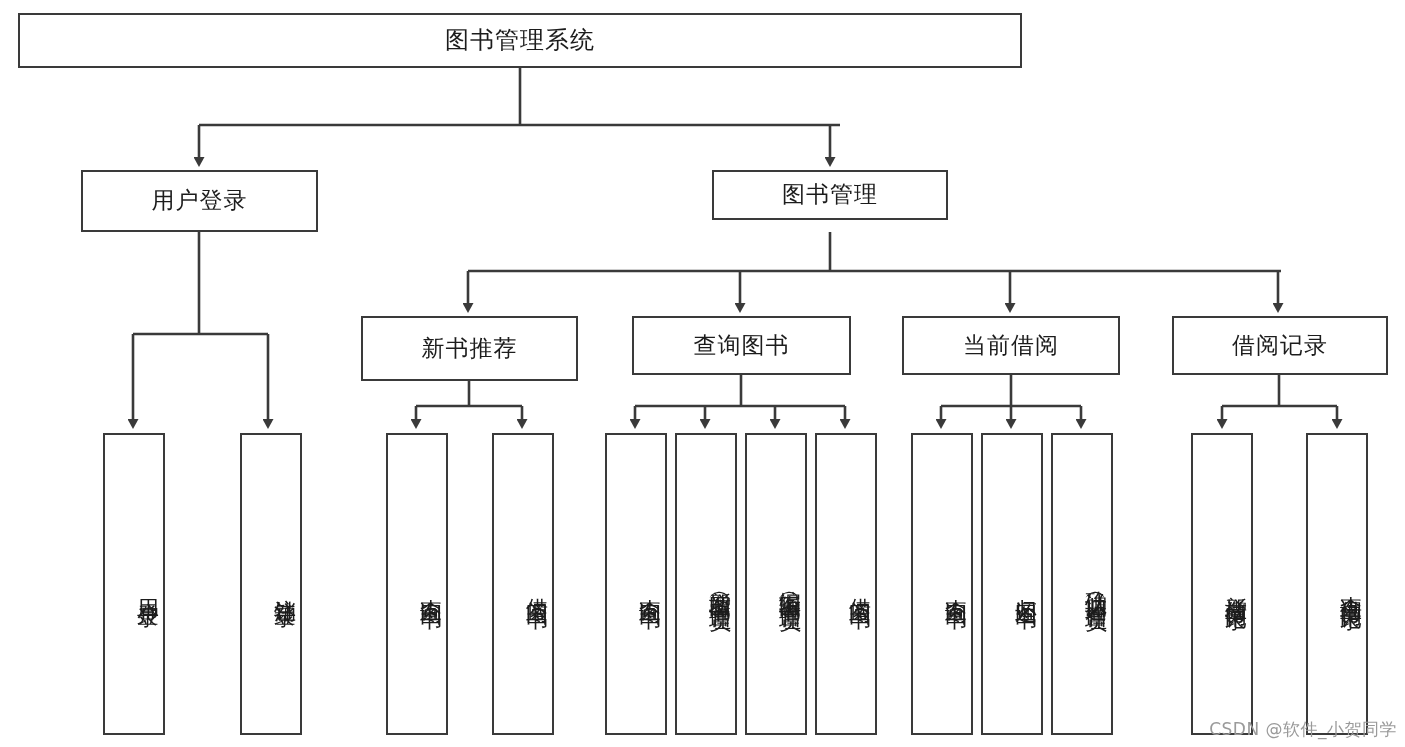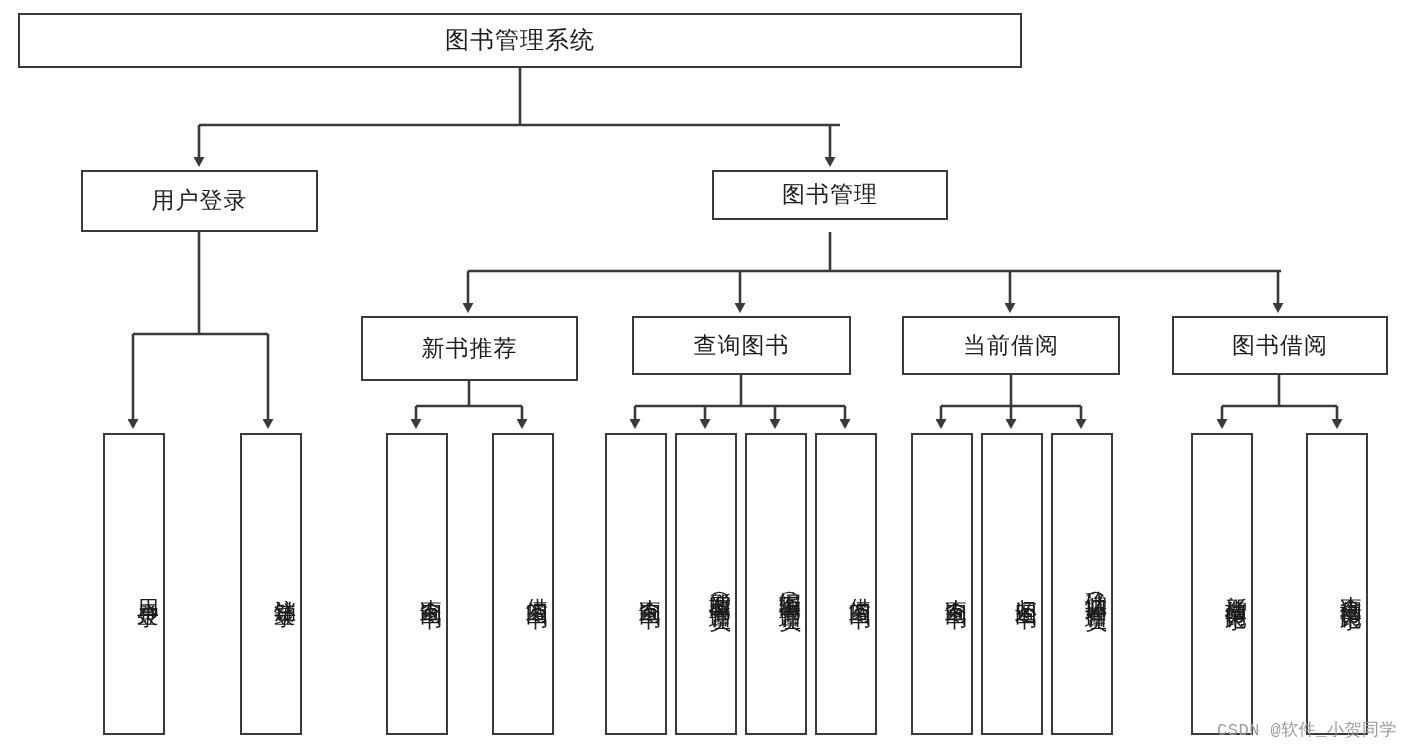--- a/index.html
+++ b/index.html
@@ -63,21 +63,20 @@
     white-space: nowrap;
   }
   .watermark {
     position: absolute;
     right: 8px;
     bottom: 6px;
     font-size: 17px;
     color: #9a9a9a;
     letter-spacing: 0.5px;
     white-space: nowrap;
-    font-family: Liberation Mono, monospace;
   }
 </style>
 </head>
 <body>
 
 <div id="diagram-root">
 
   <svg class="edges" viewBox="0 0 1405 747" xmlns="http://www.w3.org/2000/svg">
     <defs>
       <marker id="arrow" markerWidth="10" markerHeight="11" refX="1" refY="5.5" orient="auto" markerUnits="userSpaceOnUse">
@@ -142,21 +141,21 @@
   <div class="node horiz" style="left:361px; top:316px; width:217px; height:65px;">
     <span>新书推荐</span>
   </div>
   <div class="node horiz" style="left:632px; top:316px; width:219px; height:59px;">
     <span>查询图书</span>
   </div>
   <div class="node horiz" style="left:902px; top:316px; width:218px; height:59px;text-align:right;">
     <span>当前借阅</span>
   </div>
   <div class="node horiz" style="left:1172px; top:316px; width:216px; height:59px;">
-    <span>图书借阅</span>
+    <span>借阅记录</span>
   </div>
 
   <div class="node leaf" style="left:103px; top:433px; width:62px; height:302px;">
     <span class="leaf-label">用户登录</span>
   </div>
   <div class="node leaf" style="left:240px; top:433px; width:62px; height:302px;">
     <span class="leaf-label">注销登录</span>
   </div>
 
   <div class="node leaf" style="left:386px; top:433px; width:62px; height:302px;">

